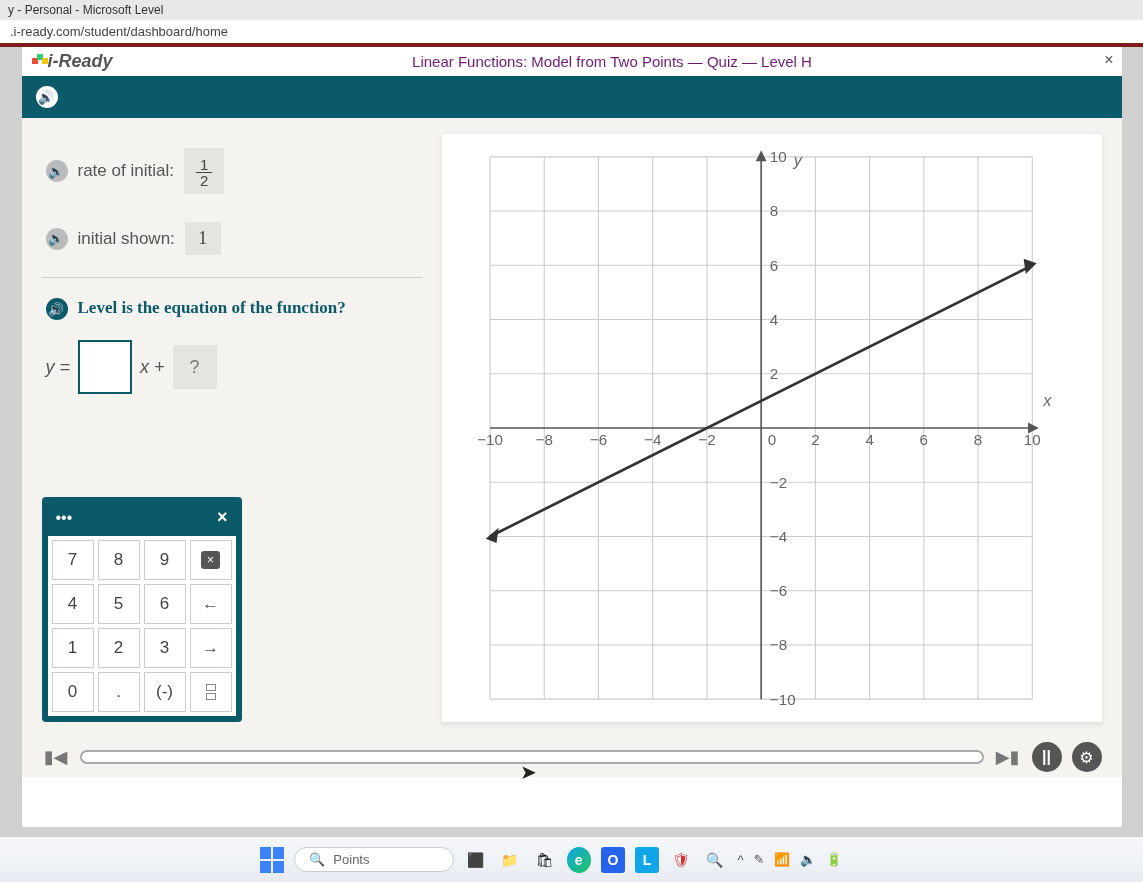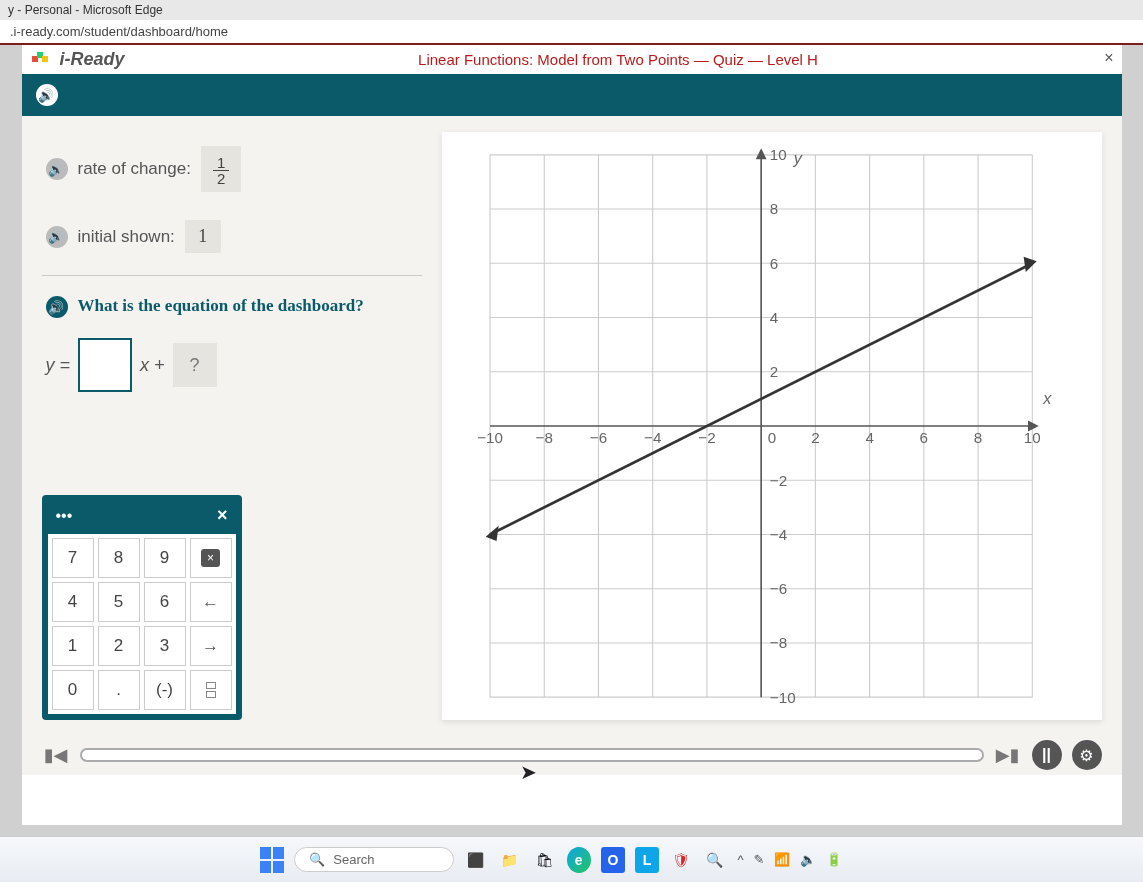--- a/index.html
+++ b/index.html
@@ -1,28 +1,28 @@
 <!DOCTYPE html>
 <html><head>
 <meta charset="utf-8">
 <style>
 * { margin: 0; padding: 0; box-sizing: border-box; font-family: Arial, Helvetica, sans-serif; }
 body { background: #d0d0d0; width: 1143px; height: 882px; overflow: hidden; position: relative; }
 .browser-chrome { background: #f0f0f0; }
 .tab-bar { background: #e8e8e8; padding: 3px 8px; font-size: 12px; color: #333; }
-.url-bar { background: #fff; padding: 4px 10px; font-size: 13px; color: #444; border-bottom: 2px solid #7f1d1d; }
+.url-bar { background: #fff; padding: 4px 10px; font-size: 13px; color: #444; border-bottom: 4px solid #7f1d1d; }
 .app-frame { position: relative; margin: 0 auto; width: 1100px; background: #fff; height: 780px; }
 .app-header { display: flex; align-items: center; padding: 4px 10px; position: relative; }
-.brand { font-style: italic; font-weight: bold; color: #555; font-size: 18px; display: flex; align-items: center; gap: 12px; }
+.brand { font-style: italic; font-weight: bold; color: #555; font-size: 18px; display: flex; align-items: center; gap: 0; }
 .brand-cubes { width: 16px; height: 16px; display: inline-block; position: relative; }
 .brand-cubes span { position: absolute; width: 6px; height: 6px; }
 .brand-cubes .c1 { background: #e74c3c; left: 0; top: 4px; }
 .brand-cubes .c2 { background: #2ecc71; left: 5px; top: 0; }
 .brand-cubes .c3 { background: #f1c40f; left: 10px; top: 4px; }
-.lesson-title { flex: 1; text-align: center; color: #b91c1c; font-size: 15px; }
+.lesson-title { flex: 1; text-align: center; color: #701a75; font-size: 15px; }
 .close-x { color: #555; font-size: 16px; position: absolute; right: 8px; top: 4px; }
 .question-bar { background: #0b5a6a; color: #fff; padding: 10px 14px; font-size: 18px; display: flex; align-items: center; gap: 10px; }
 .speaker-icon { width: 22px; height: 22px; border-radius: 50%; background: #fff; color: #0b5a6a; display: inline-flex; align-items: center; justify-content: center; font-size: 13px; }
 .speaker-icon.gray { background: #bbb; color: #555; }
 .content { display: flex; padding: 16px 20px; gap: 20px; background: #f4f3f0; height: 620px; }
 .left-col { flex: 0 0 380px; display: flex; flex-direction: column; gap: 0; }
 .info-row { display: flex; align-items: center; gap: 10px; padding: 14px 4px; font-family: Georgia, serif; color: #555; font-size: 17px; }
 .info-row + .info-row { border-top: none; }
 .divider { border: none; border-top: 1px solid #ccc; margin: 8px 0 14px 0; }
 .value-chip { background: #e6e4df; padding: 6px 12px; color: #444; font-family: Georgia, serif; font-size: 18px; min-width: 36px; text-align: center; }
@@ -53,21 +53,21 @@
 .start-btn span { background: #3b82f6; }
 .search-box { display: flex; align-items: center; gap: 8px; background: #fff; border: 1px solid #ccc; border-radius: 16px; padding: 4px 14px; color: #666; font-size: 13px; width: 170px; }
 .tb-icon { width: 26px; height: 26px; border-radius: 4px; display: flex; align-items: center; justify-content: center; font-size: 14px; }
 .tb-right { margin-left: auto; display: flex; align-items: center; gap: 10px; color: #555; font-size: 13px; }
 .cursor { position: absolute; left: 520px; top: 760px; font-size: 20px; color: #222; pointer-events: none; }
 </style>
 </head>
 <body>
 
 <div class="browser-chrome">
-  <div class="tab-bar">y - Personal - Microsoft Edge</div>
+  <div class="tab-bar">y - Personal - Microsoft Level</div>
   <div class="url-bar">.i-ready.com/student/dashboard/home</div>
 </div>
 
 <div class="app-frame">
   <div class="app-header">
     <div class="brand">
       <span class="brand-cubes">
         <span class="c1"></span>
           <span class="c2"></span>
           <span class="c3"></span>
@@ -79,37 +79,37 @@
   </div>
 
   <div class="question-bar">
     <span class="speaker-icon">🔊</span>
   </div>
 
   <div class="content">
     <div class="left-col">
       <div class="info-row">
         <span class="speaker-icon gray">🔊</span>
-        <span>rate of change:</span>
+        <span>rate of initial:</span>
         <span class="value-chip">
           <span class="frac">
             <span class="num">1</span>
             <span class="den">2</span>
           </span>
         </span>
       </div>
       <div class="info-row">
         <span class="speaker-icon gray">🔊</span>
         <span>initial shown:</span>
         <span class="value-chip">1</span>
       </div>
       <hr class="divider">
       <div class="prompt-row">
         <span class="speaker-icon gray" style="background:#0b5a6a;color:#fff">🔊</span>
-        <span class="prompt-text">What is the equation of the dashboard?</span>
+        <span class="prompt-text">Level is the equation of the function?</span>
       </div>
       <div class="equation-row">
         <span>y =</span>
         <span class="input-box"></span>
         <span>x +</span>
         <span class="constant-box">?</span>
       </div>
 
       <div class="keypad">
         <div class="keypad-top">
@@ -224,21 +224,21 @@
 
 <div class="taskbar">
   <div class="start-btn">
       <span></span>
       <span></span>
       <span></span>
       <span></span>
     </div>
   <div class="search-box">
     <span>🔍</span>
-    <span>Search</span>
+    <span>Points</span>
   </div>
   <div class="tb-icon" style="color:#333">⬛</div>
   <div class="tb-icon">📁</div>
   <div class="tb-icon">🛍</div>
   <div class="tb-icon" style="background:linear-gradient(135deg,#0ea5e9,#22c55e);border-radius:50%;color:#fff;font-weight:bold">e</div>
   <div class="tb-icon" style="background:#2563eb;color:#fff;font-weight:bold;border-radius:3px">O</div>
   <div class="tb-icon" style="background:#0ea5e9;color:#fff;font-weight:bold;border-radius:3px">L</div>
   <div class="tb-icon" style="color:#dc2626">🛡</div>
   <div class="tb-icon" style="color:#0ea5e9">🔍</div>
   <div class="tb-right">

